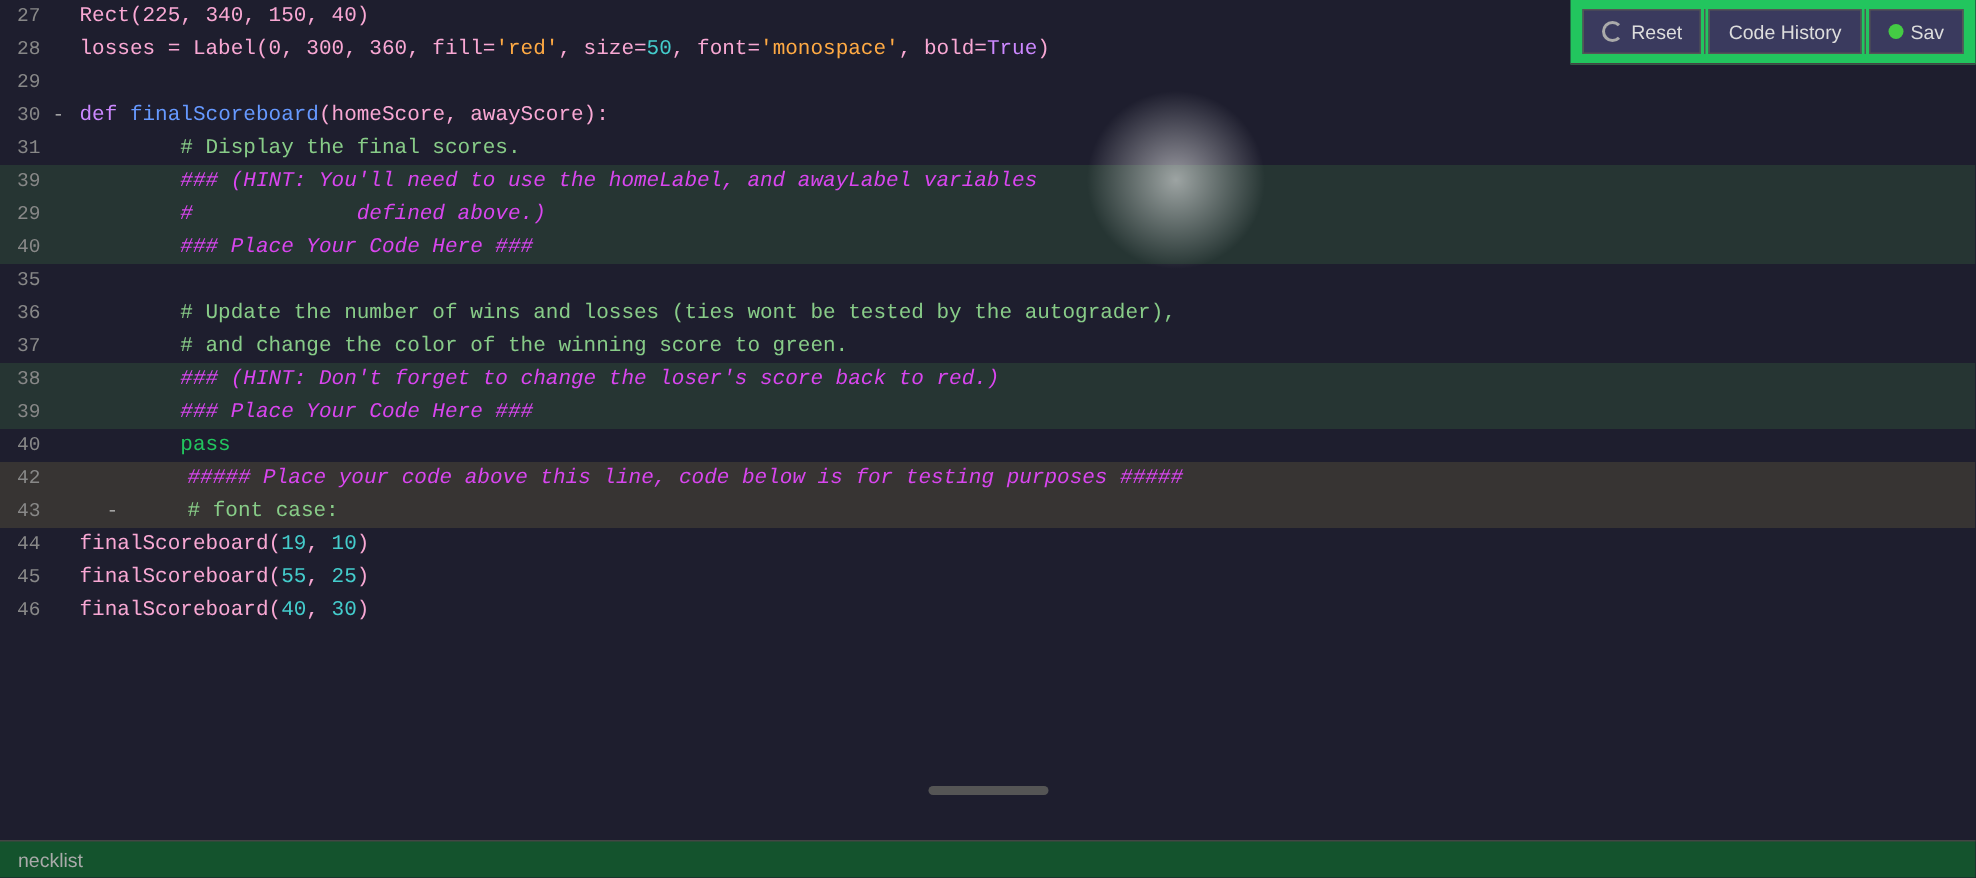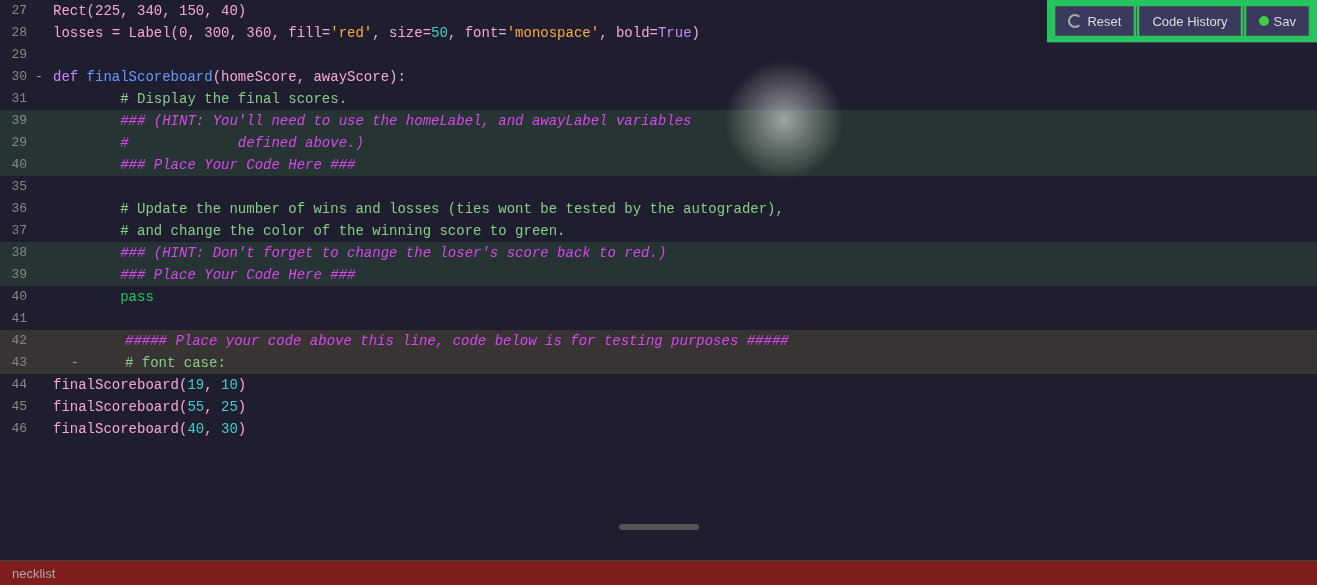--- a/index.html
+++ b/index.html
@@ -118,21 +118,21 @@
     .c-func { color: #6699ff; }
     .c-pass { color: #22c55e; }
 
     
     #statusbar {
       position: absolute;
       bottom: 0;
       left: 0;
       right: 0;
       height: 25px;
-      background: #7f1d1d;
+      background: #14532d;
       border-top: 1px solid #444;
       display: flex;
       align-items: center;
       padding: 0 12px;
       color: #aaa;
       font-size: 13px;
       font-family: Arial, sans-serif;
     }
 
     
@@ -244,25 +244,20 @@
       <div class="code-line hl-green">
         <span class="line-num">39</span>
         <span class="line-marker"></span>
         <span class="line-content"><span class="c-hint">        ### Place Your Code Here ###</span></span>
       </div>
       <div class="code-line ">
         <span class="line-num">40</span>
         <span class="line-marker"></span>
         <span class="line-content"><span class="c-pass">        pass</span></span>
       </div>
-      <div class="code-line ">
-        <span class="line-num">41</span>
-        <span class="line-marker"></span>
-        <span class="line-content"></span>
-      </div>
       <div class="code-line hl-yellow">
         <span class="line-num">42</span>
         <span class="line-marker"></span>
         <span class="line-content"><span class="c-hint">##### Place your code above this line, code below is for testing purposes #####</span></span>
       </div>
       <div class="code-line hl-yellow">
         <span class="line-num">43</span>
         <span class="line-marker">-</span>
         <span class="line-content"><span class="c-comment"># font case:</span></span>
       </div>

